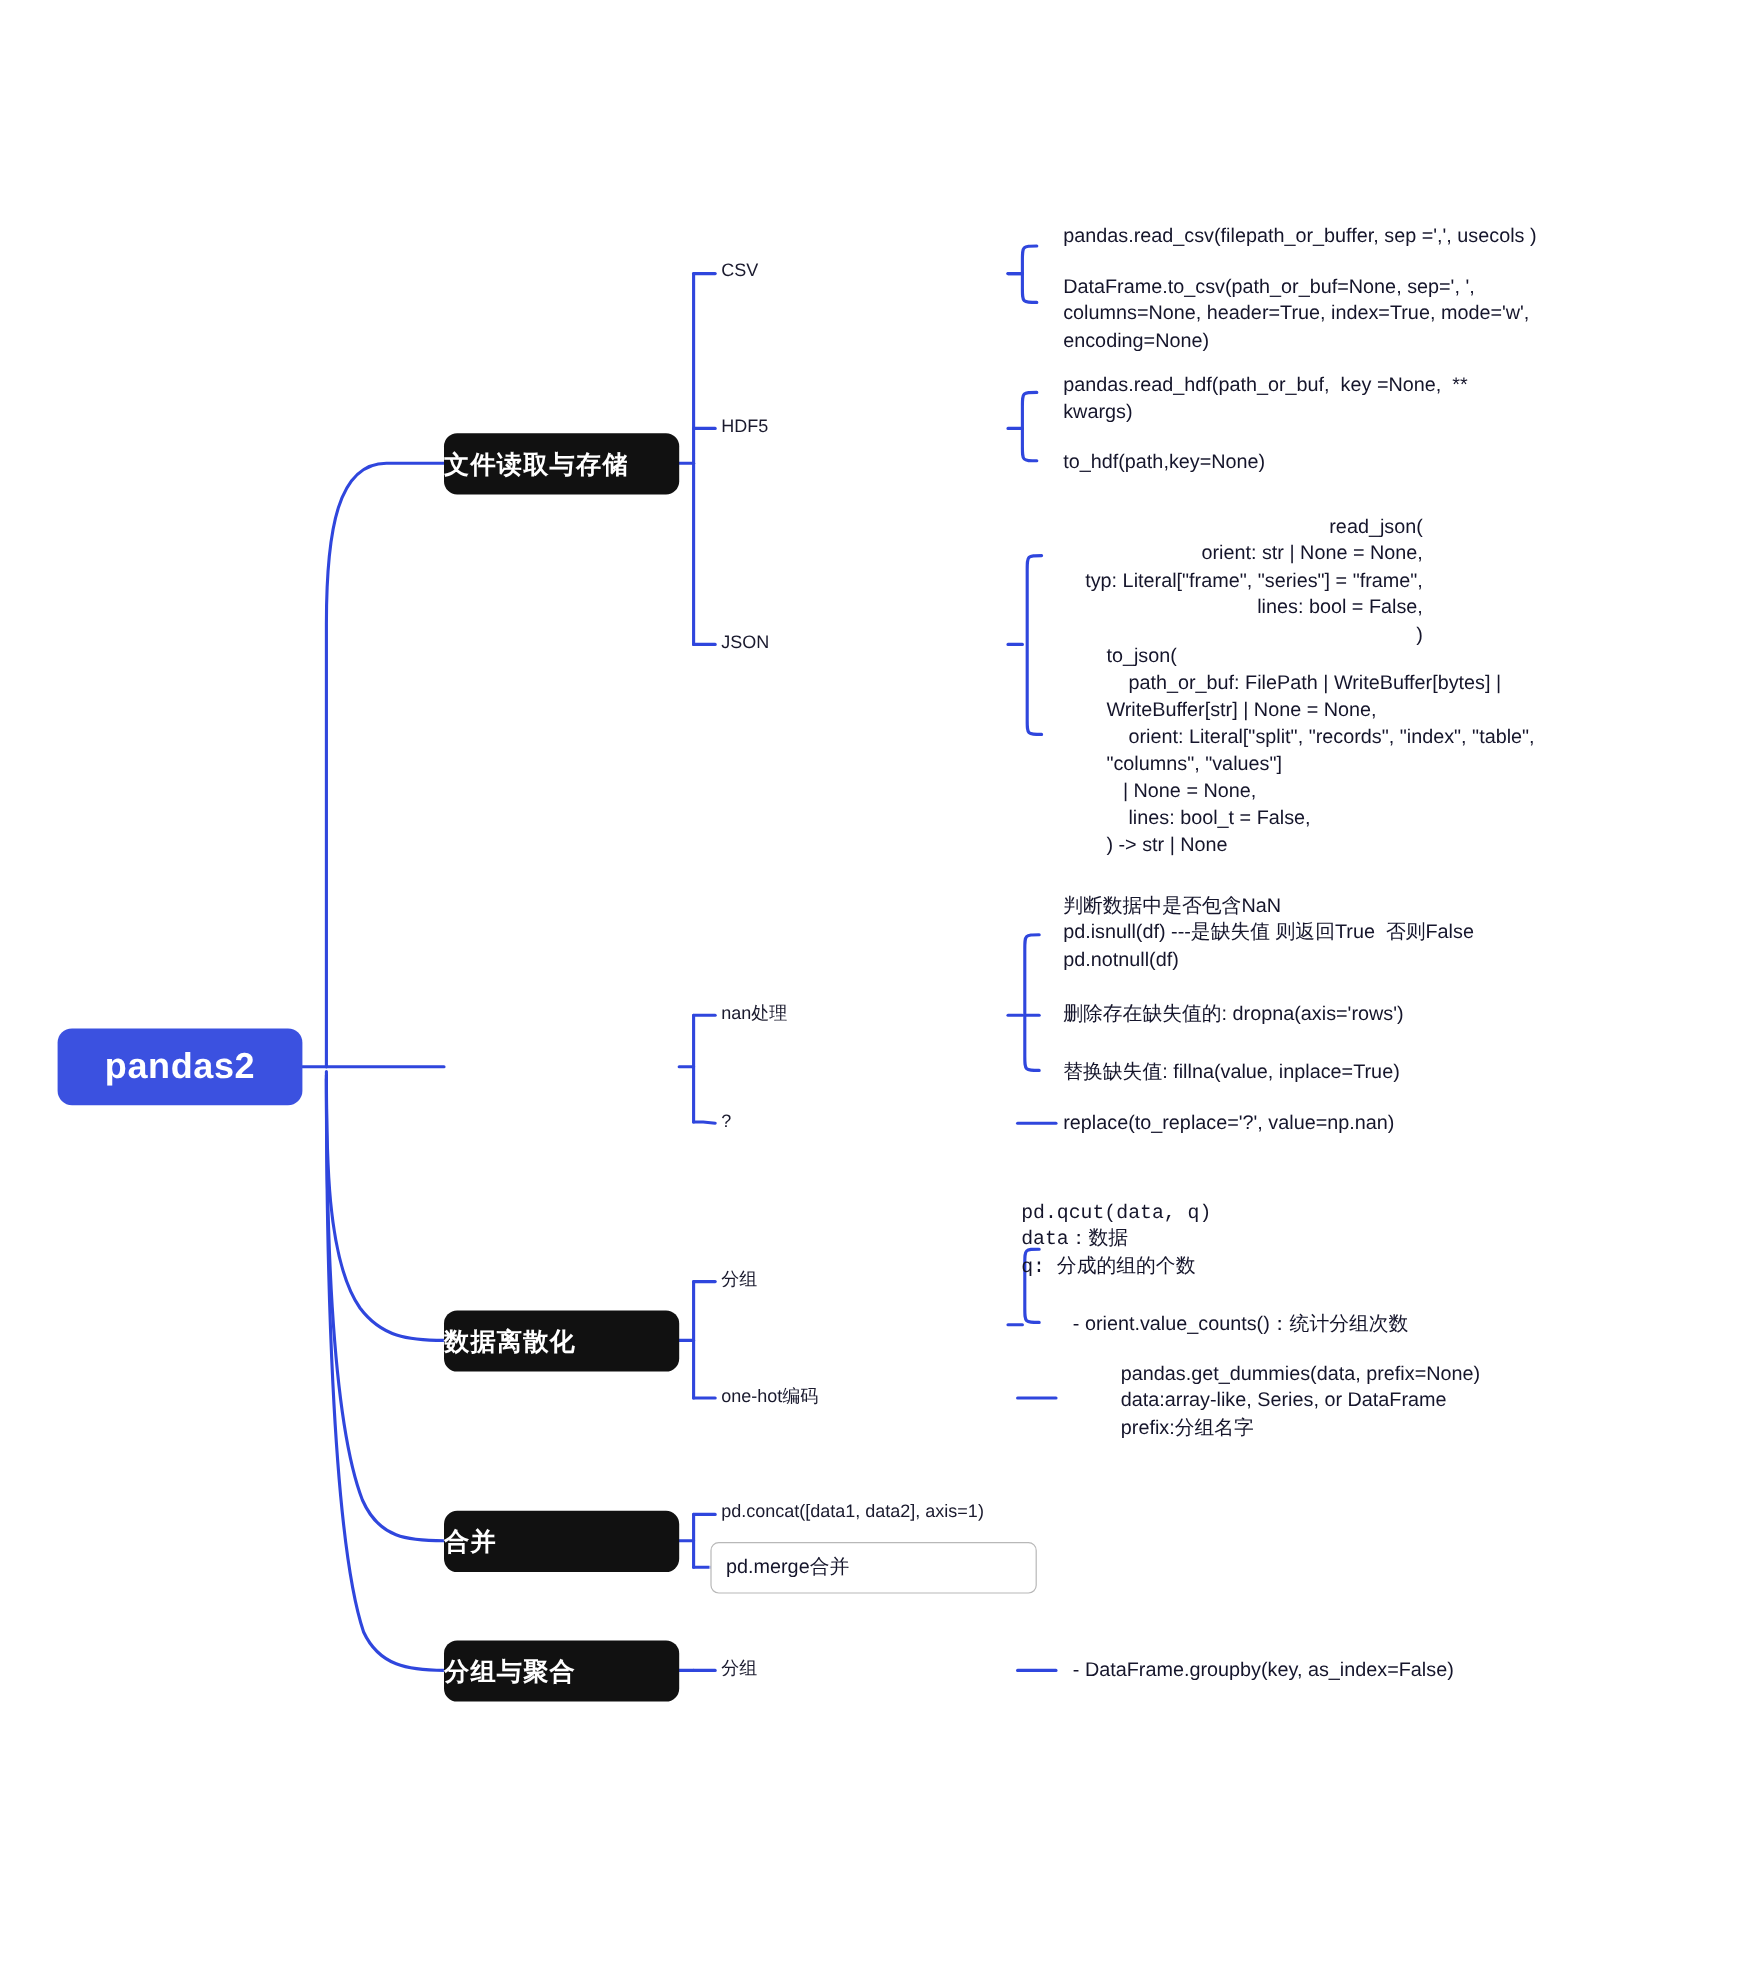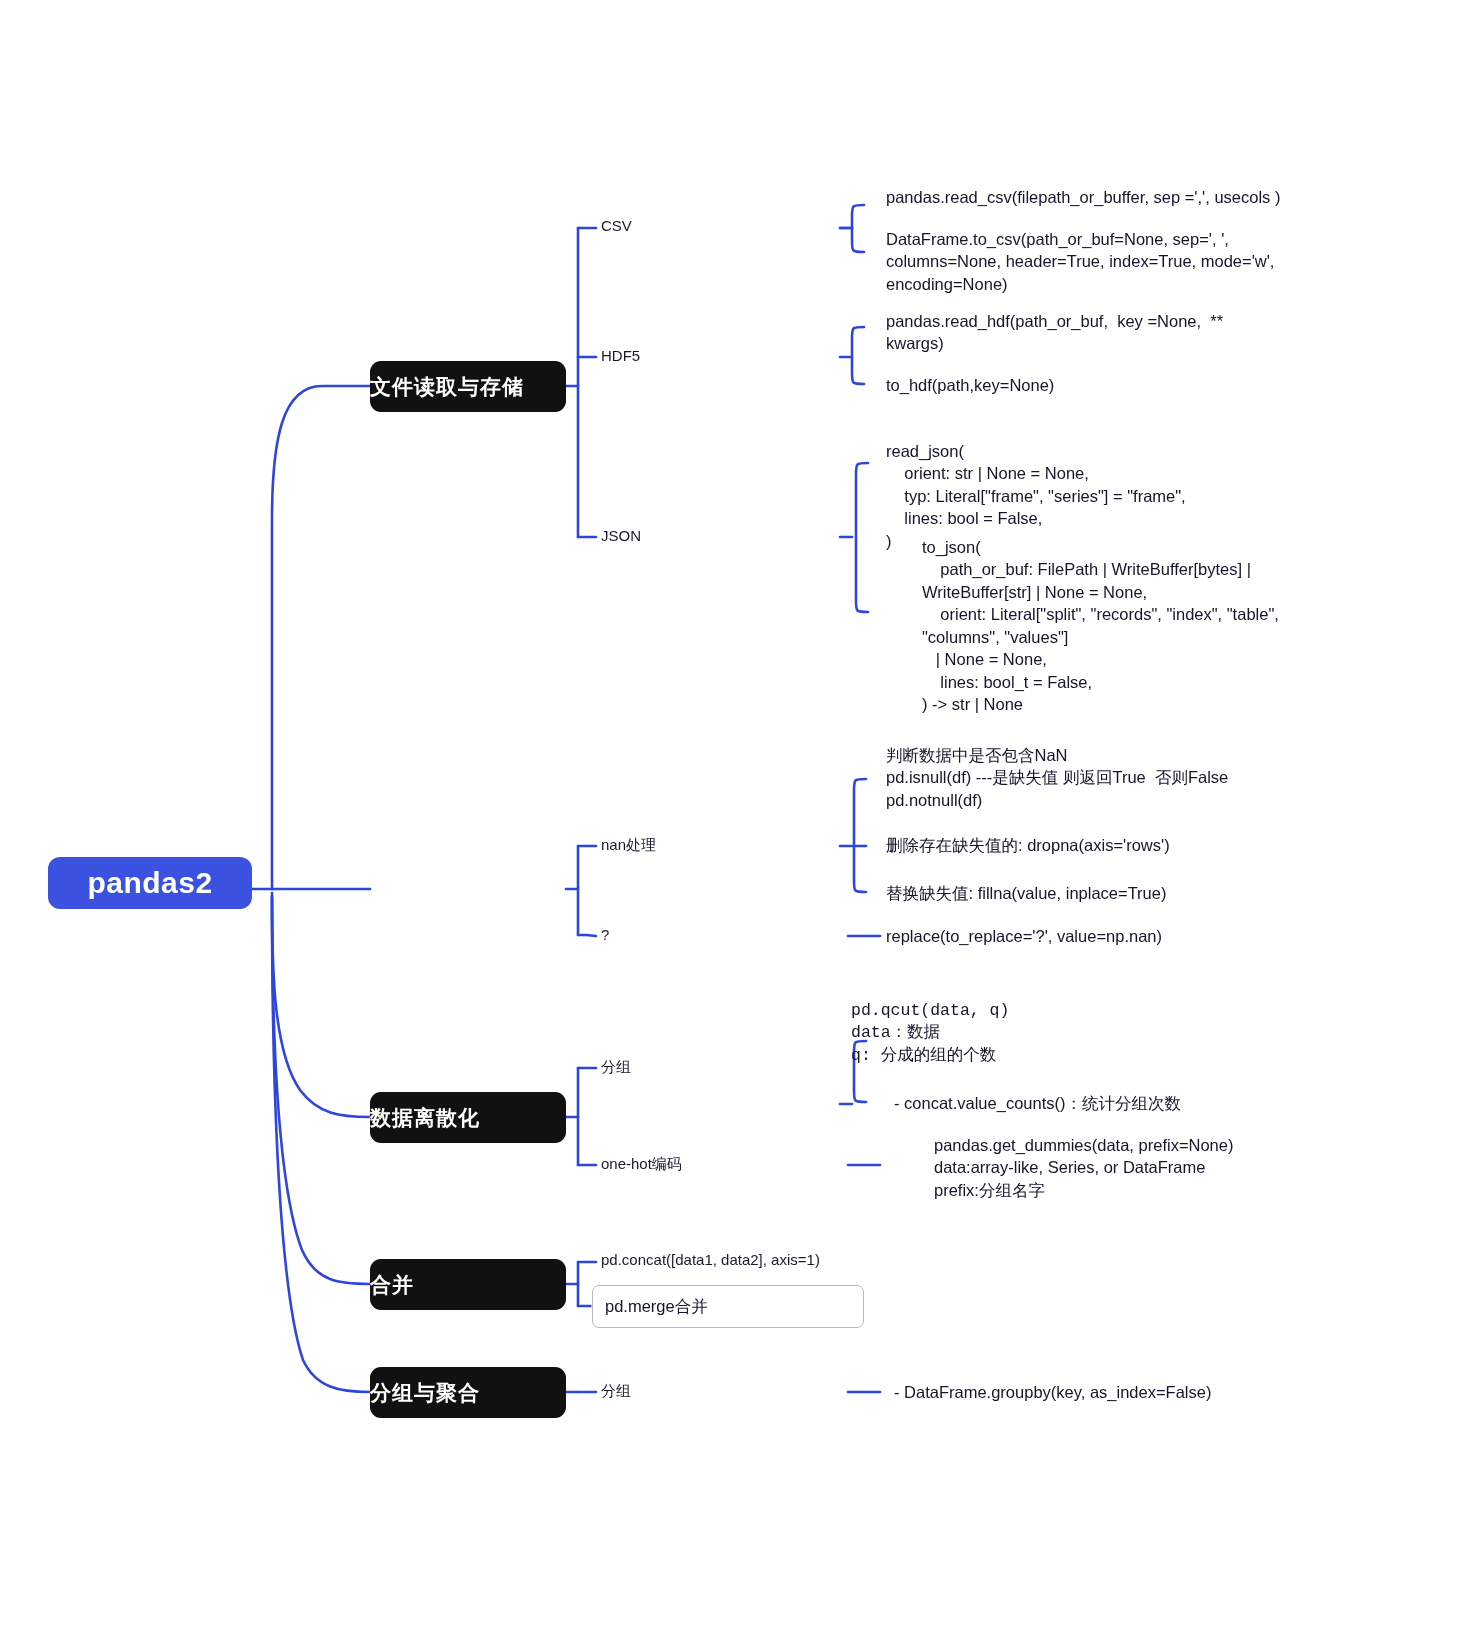--- a/index.html
+++ b/index.html
@@ -24,21 +24,21 @@
     width: 1465px;
     height: 1646px;
     pointer-events: none;
   }
   
   .root-node {
     position: absolute;
     left: 48px;
     top: 857px;
     width: 204px;
-    height: 52px;
+    height: 64px;
     background: #3b51e0;
     border-radius: 12px;
     display: flex;
     align-items: center;
     justify-content: center;
     color: #ffffff;
     font-size: 30px;
     font-weight: bold;
     letter-spacing: 0.5px;
     z-index: 5;
@@ -199,21 +199,21 @@
 
   <div class="detail" style="left:886px; top:228px;">DataFrame.to_csv(path_or_buf=None, sep=', ',
 columns=None, header=True, index=True, mode='w',
 encoding=None)</div>
 
   <div class="detail" style="left:886px; top:310px;">pandas.read_hdf(path_or_buf,  key =None,  **
 kwargs)</div>
 
   <div class="detail" style="left:886px; top:374px;">to_hdf(path,key=None)</div>
 
-  <div class="detail" style="left:886px; top:440px;">read_json(
+  <div class="detail" style="left:886px; top:428px;text-align:right;">read_json(
     orient: str | None = None,
     typ: Literal["frame", "series"] = "frame",
     lines: bool = False,
 )</div>
 
   <div class="detail" style="left:886px; top:536px;margin-left:36px;">to_json(
     path_or_buf: FilePath | WriteBuffer[bytes] |
 WriteBuffer[str] | None = None,
     orient: Literal["split", "records", "index", "table",
 "columns", "values"]
@@ -228,21 +228,21 @@
   <div class="detail" style="left:886px; top:834px;">删除存在缺失值的: dropna(axis='rows')</div>
 
   <div class="detail" style="left:886px; top:882px;">替换缺失值: fillna(value, inplace=True)</div>
 
   <div class="detail" style="left:886px; top:925px;">replace(to_replace='?', value=np.nan)</div>
 
   <div class="detail" style="left:851px; top:1000px;font-family:Liberation Mono, monospace;">pd.qcut(data, q)
 data：数据
 q: 分成的组的个数</div>
 
-  <div class="detail" style="left:894px; top:1092px;">- concat.value_counts()：统计分组次数</div>
+  <div class="detail" style="left:894px; top:1092px;">- orient.value_counts()：统计分组次数</div>
 
   <div class="detail" style="left:934px; top:1134px;">pandas.get_dummies(data, prefix=None)
 data:array-like, Series, or DataFrame
 prefix:分组名字</div>
 
   <div class="detail" style="left:894px; top:1381px;">- DataFrame.groupby(key, as_index=False)</div>
 
 </div>
 
 </body></html>

